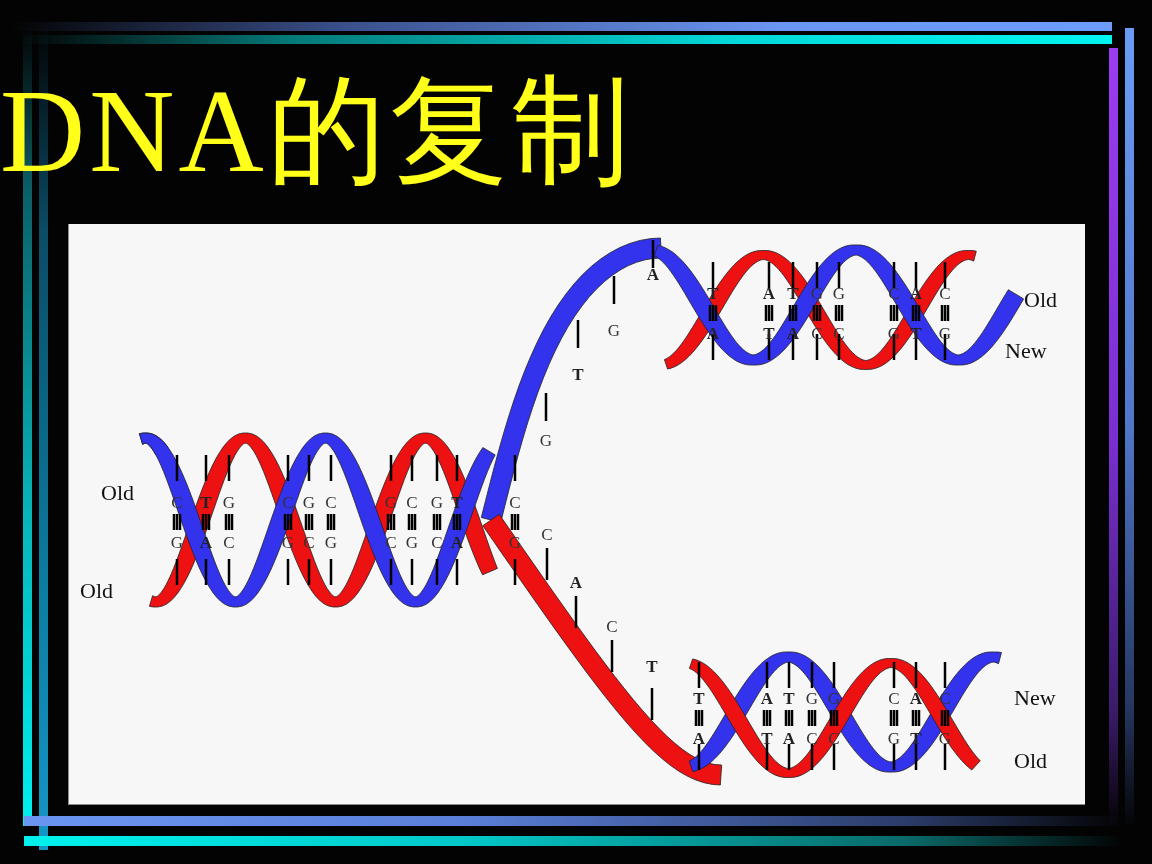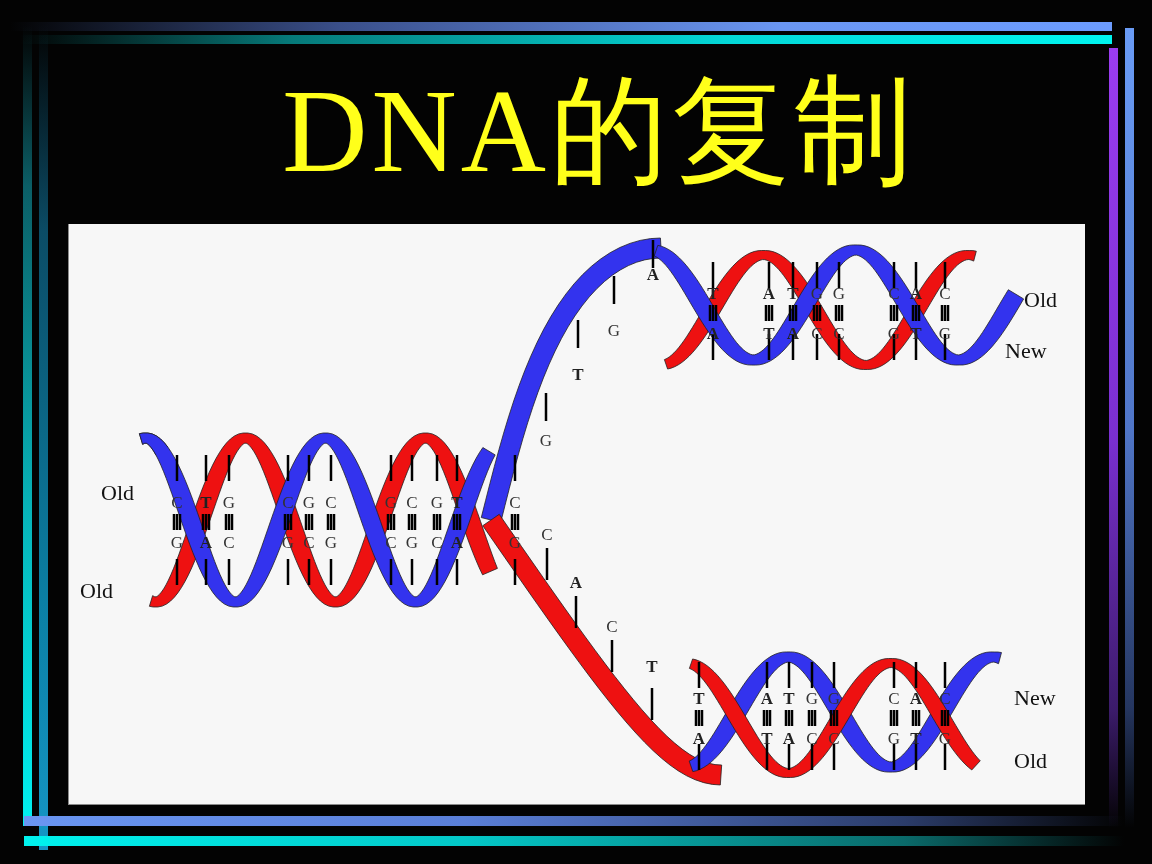--- a/index.html
+++ b/index.html
@@ -21,21 +21,21 @@
   .bar-left-cyan { left:23px; top:26px; width:9px; height:800px;
     background:linear-gradient(to bottom, rgba(0,200,200,0) 0%, #0b5e66 20%, #07b3b8 60%, #00f0f0 100%); }
   .bar-left-teal { left:39px; top:26px; width:9px; height:824px;
     background:linear-gradient(to bottom, rgba(0,120,160,0) 0%, #0b4c66 25%, #0b7fa4 70%, #1596c6 100%); }
   .bar-right-purple { left:1109px; top:48px; width:9px; height:780px;
     background:linear-gradient(to bottom, #9b3cf0 0%, #7a2fd0 50%, #3b1b6a 85%, rgba(40,20,80,0) 100%); }
   .bar-right-blue { left:1125px; top:28px; width:9px; height:800px;
     background:linear-gradient(to bottom, #6a9cf6 0%, #5076c8 50%, #253660 85%, rgba(30,40,80,0) 100%); }
 
   .title {
-    position:absolute; left:0; top:62px; width:916px; text-align:right;
+    position:absolute; left:0; top:62px; width:916px; text-align:left;
     color:#ffff1a; font-size:118px; line-height:140px; letter-spacing:4px;
     font-family:"Liberation Serif", "DejaVu Serif", serif;
     white-space:nowrap;
   }
   .panel {
     position:absolute; left:68px; top:224px; width:1016px; height:580px;
     background:#f7f7f7; border-left:1px solid #8a8a8a; border-bottom:1px solid #8a8a8a;
     overflow:hidden;
   }
   .panel svg { position:absolute; left:0; top:0; }

